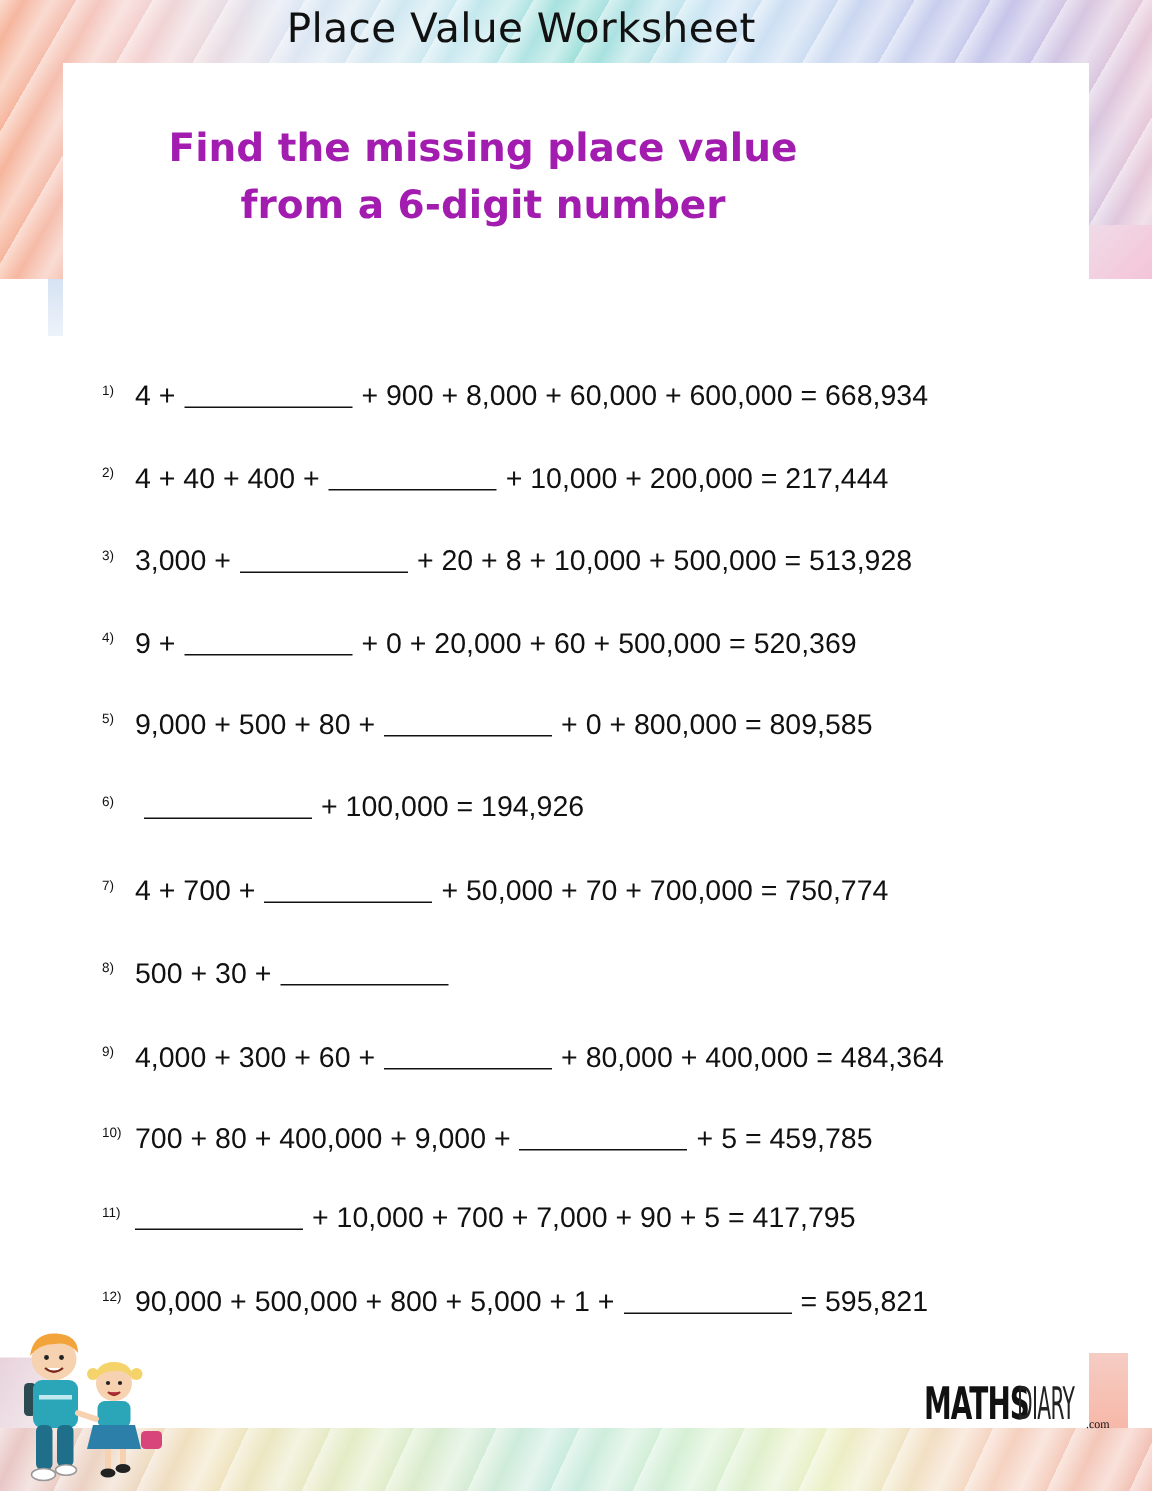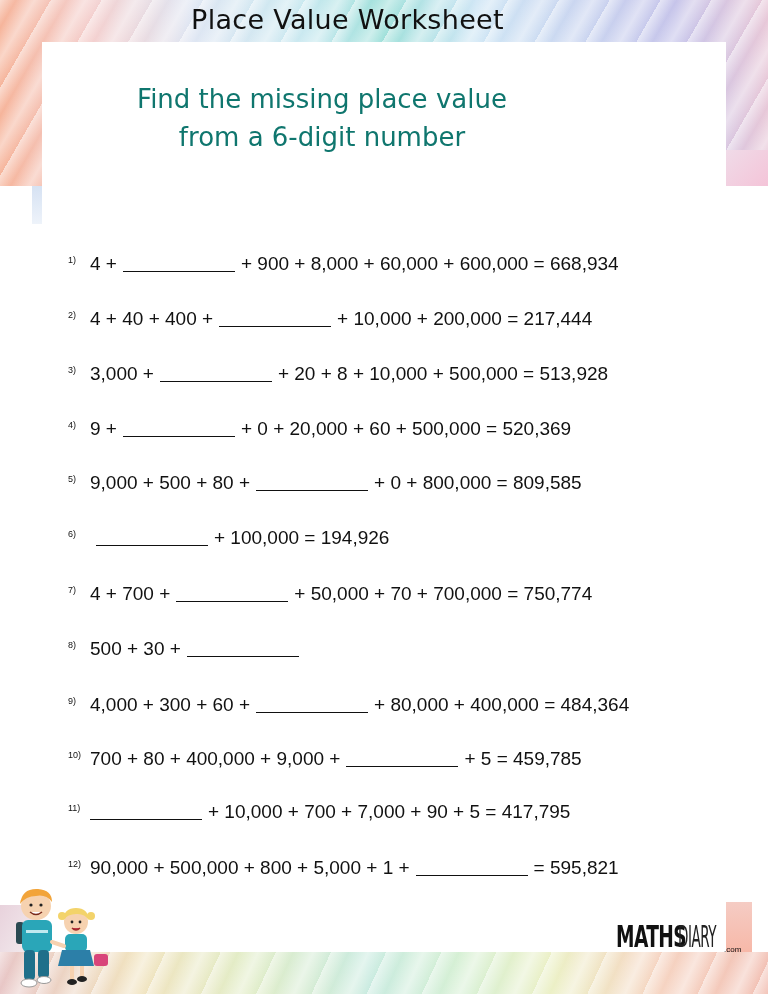--- a/index.html
+++ b/index.html
@@ -39,21 +39,21 @@
       position: absolute; left: 0; top: 4px; width: 695px; text-align: center;
       font-family: "DejaVu Sans", sans-serif; font-size: 27px; font-weight: normal;
       letter-spacing: 0.3px; color: #111;
     }
 
     .title-card {
       position: absolute; left: 42px; top: 42px; width: 684px; height: 182px; background: #ffffff;
     }
     .subtitle {
       position: absolute; left: 0; top: 38px; width: 560px; text-align: center;
-      font-family: "DejaVu Sans", sans-serif; font-size: 26px; line-height: 38px; color: #0f766e;
+      font-family: "DejaVu Sans", sans-serif; font-size: 26px; line-height: 38px; color: #a21caf; font-weight: bold;
     }
 
     .problems { position: absolute; left: 0; top: 0; width: 768px; }
     .problem {
       position: absolute; left: 68px; height: 28px; display: flex; align-items: baseline;
       font-family: "Liberation Sans", sans-serif; font-size: 19px; color: #111; white-space: nowrap;
     }
     .problem .num {
       font-size: 9px; width: 22px; display: inline-block; position: relative; top: -7px;
     }
@@ -74,21 +74,21 @@
     .logo .maths {
       font-family: "DejaVu Sans", sans-serif; font-weight: bold; font-size: 30px;
       transform: scaleX(0.62); transform-origin: left bottom; display: inline-block; letter-spacing: -1px;
       width: 62px;
     }
     .logo .diary {
       font-family: "DejaVu Sans", sans-serif; font-size: 30px; font-weight: normal;
       transform: scaleX(0.45); transform-origin: left bottom; display: inline-block; letter-spacing: -1px;
       width: 48px; color: #222;
     }
-    .logo .com { font-size: 8px; font-family: Liberation Sans, sans-serif; margin-left: -2px; }
+    .logo .com { font-size: 8px; font-family: Liberation Serif, serif; margin-left: -2px; }
   </style>
 </head>
 <body>
 
 <div class="bg-top"></div>
 <div class="bg-top-left-strip"></div>
 <div class="bg-top-right-strip"></div>
 
 <h1 class="page-title">Place Value Worksheet</h1>
 

